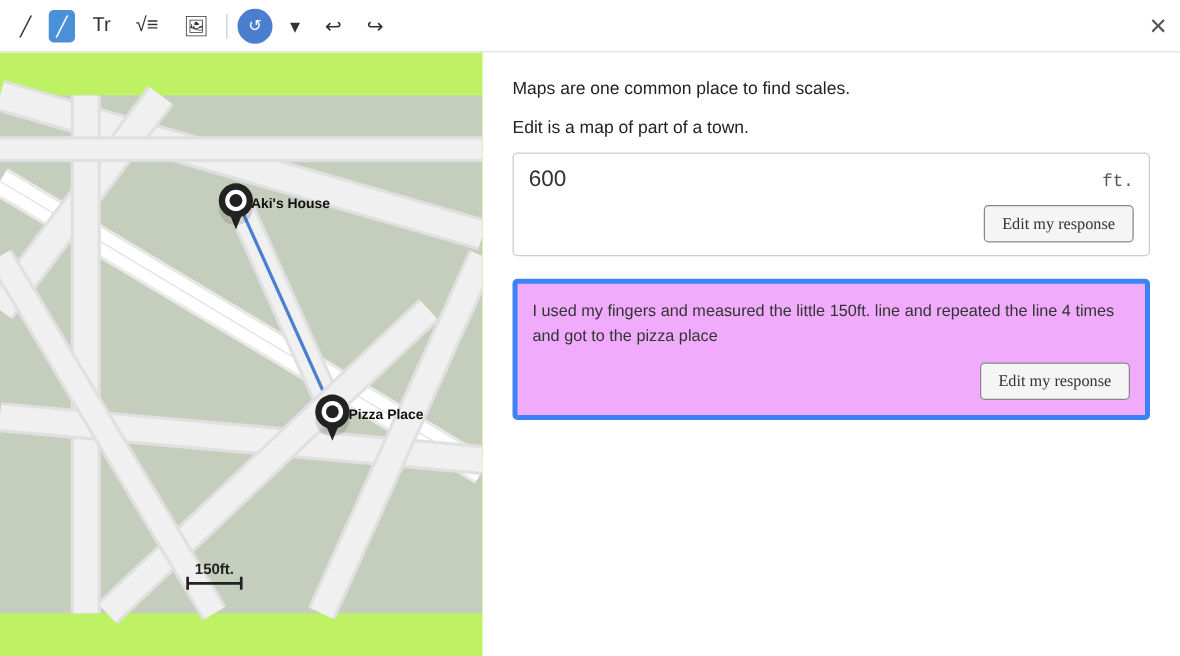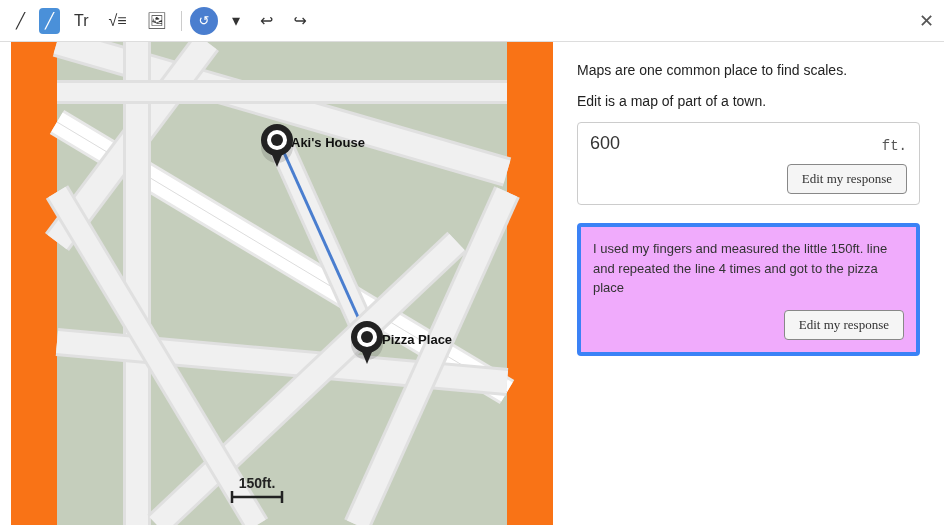--- a/index.html
+++ b/index.html
@@ -57,26 +57,25 @@
 
     
     .main {
       display: flex;
       flex: 1;
       overflow: hidden;
     }
 
     
     .map-panel {
-      width: 542px;
+      width: 386px;
       flex-shrink: 0;
       position: relative;
-      background: #f97316;
+      background: #bef264;
       overflow: hidden;
-      margin-left: 11px;
     }
 
     
     .map-svg {
       width: 100%;
       height: 100%;
     }
 
     
     .right-panel {

